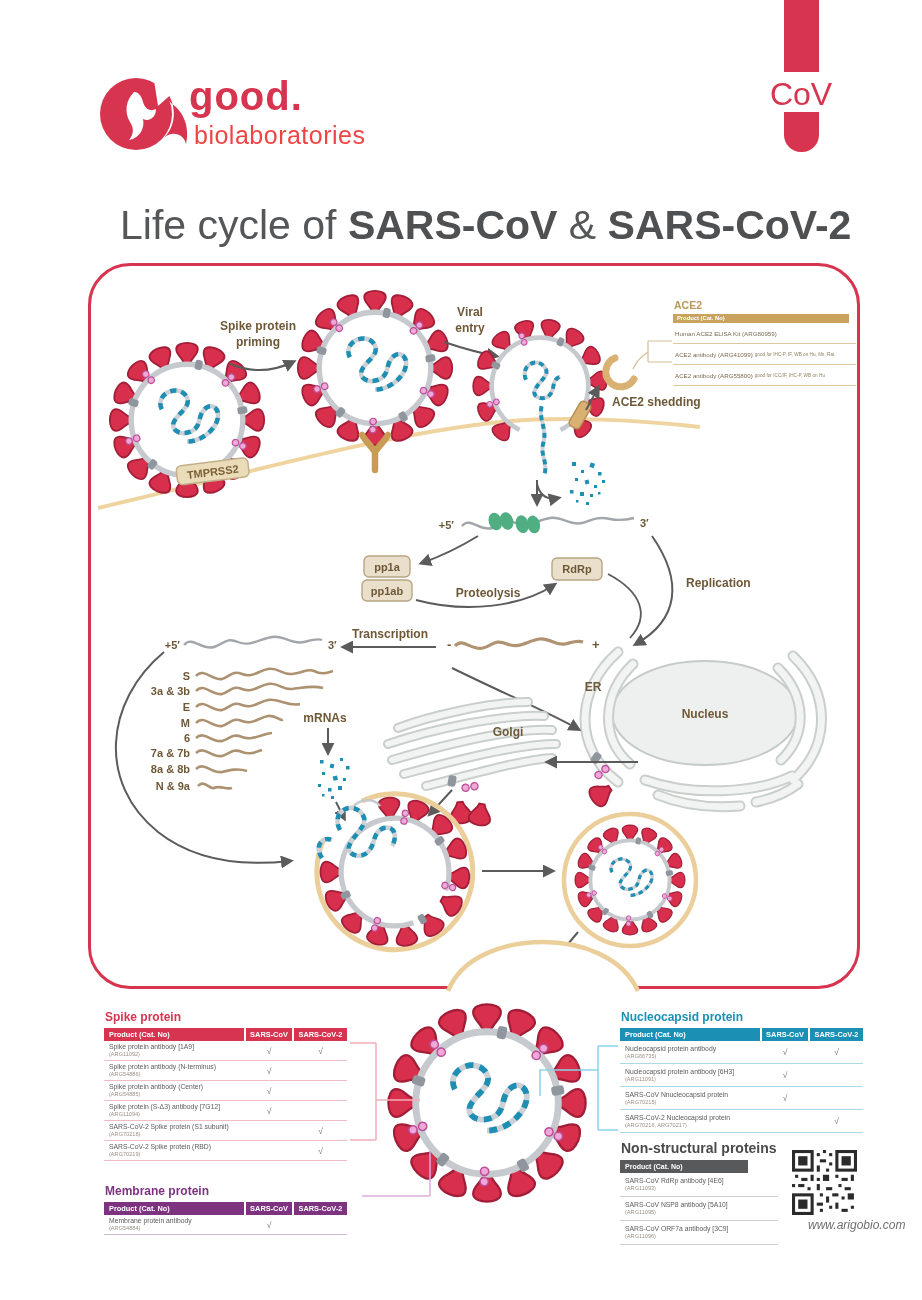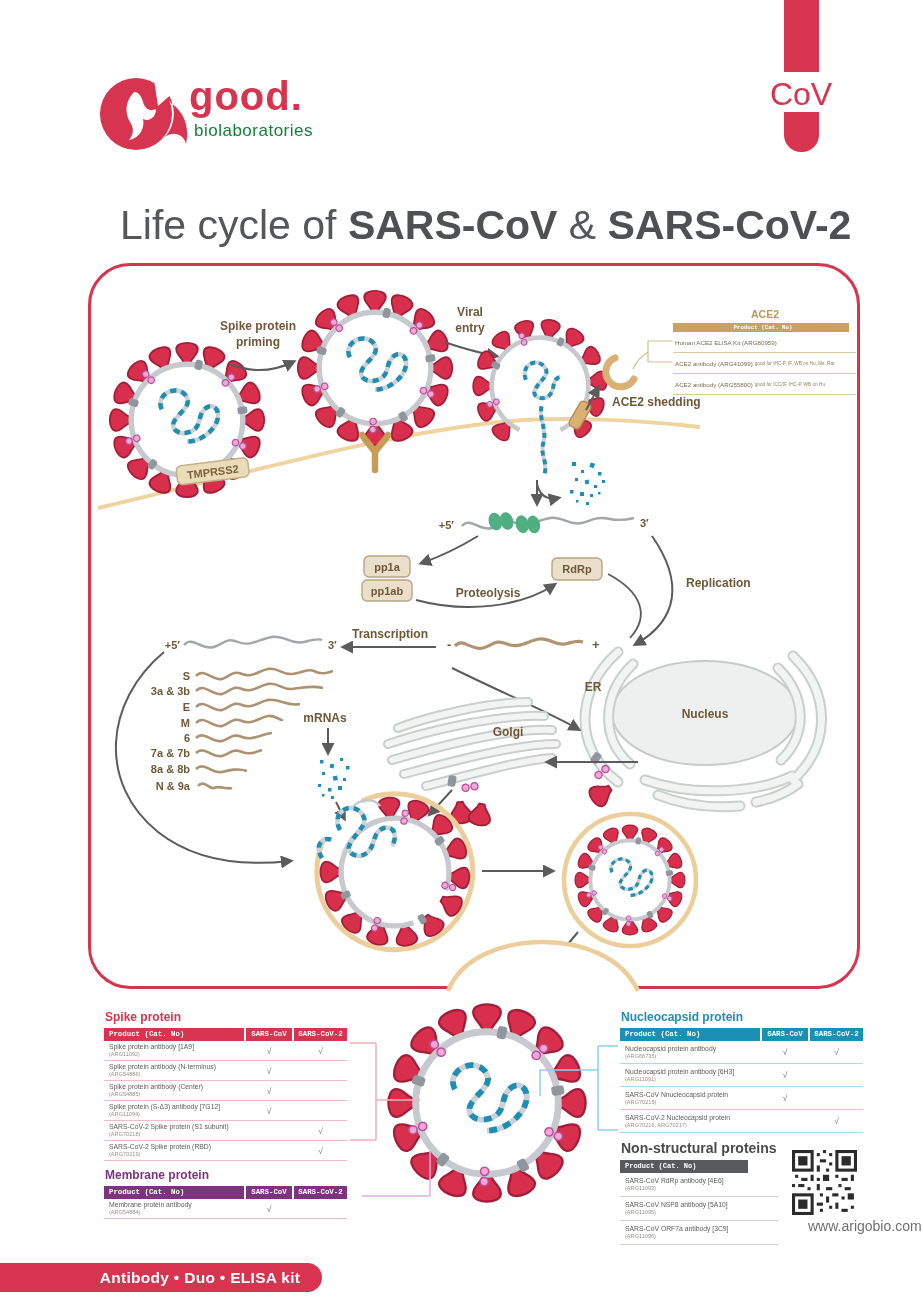--- a/index.html
+++ b/index.html
@@ -2,58 +2,58 @@
 <html><head>
 <meta charset="utf-8">
 <style>
   html,body{margin:0;padding:0;background:#fff;}
   #page{position:relative;width:922px;height:1300px;background:#fff;overflow:hidden;
         font-family:"Liberation Sans",sans-serif;}
   .abs{position:absolute;}
   svg{font-family:"Liberation Sans",sans-serif;}
   
   #logo-text{left:189px;top:74px;font-size:40px;font-weight:600;color:#D6344F;letter-spacing:1px;}
-  #logo-sub{left:194px;top:121px;font-size:17px;color:#15803d;letter-spacing:.5px;}
+  #logo-sub{left:194px;top:121px;font-size:25px;color:#ef4444;letter-spacing:.5px;}
   #badge-top{left:784px;top:0;width:35px;height:72px;background:#D6344F;}
   #badge-bottom{left:784px;top:112px;width:35px;height:40px;background:#D6344F;border-radius:0 0 17px 17px;}
   #badge-label{left:768px;top:76px;width:66px;text-align:center;font-size:32px;color:#D6344F;}
   
   #page-title{left:120px;top:202px;font-size:41px;color:#555658;white-space:nowrap;}
   #page-title b{font-weight:700;color:#4F5052;}
   
   #panel{left:88px;top:263px;width:772px;height:726px;border:3px solid #D6344F;border-radius:42px;background:#fff;box-sizing:border-box;}
   
   .ptable{position:absolute;}
   .ptitle{font-weight:700;font-size:12px;margin:0 0 4px 1px;}
-  .phead{display:flex;gap:2px;font-family:Liberation Mono, monospace;}
+  .phead{display:flex;gap:2px;}
   .phead div{color:#fff;font-weight:700;font-size:7.4px;height:13px;line-height:13px;box-sizing:border-box;}
   .ph1{width:140px;padding-left:5px;} .ph2{width:46px;text-align:center;} .ph3{width:53px;text-align:center;}
   .prow{display:flex;gap:2px;align-items:center;border-bottom:1px solid #ccc;box-sizing:border-box;}
   .pc1{width:140px;padding:2px 0 2px 5px;box-sizing:border-box;}
   .pc2{width:46px;text-align:center;} .pc3{width:53px;text-align:center;}
   .pname{font-size:6.8px;line-height:7.6px;color:#5B5B5B;}
   .pcat{font-size:5.6px;line-height:6.6px;color:#9B9288;}
   .pchk{font-size:8.5px;color:#6F6F6F;}
   .rh-s .prow{height:20px;} .rh-n .prow{height:23px;} .rh-m .prow{height:20px;}
   .spike-t .ptitle{color:#D6344F;} .spike-t .phead div{background:#D6344F;} .spike-t .prow{border-color:#F3BBC4;}
-  .mem-t .ptitle{color:#7D3380;} .mem-t .phead div{background:#7D3380;} .mem-t .prow{border-color:#D9B9DB;}
+  .mem-t .ptitle{color:#7D3380;margin-top:16px;} .mem-t .phead div{background:#7D3380;} .mem-t .prow{border-color:#D9B9DB;}
   .nuc-t .ptitle{color:#1B90B4;} .nuc-t .phead div{background:#1B90B4;} .nuc-t .prow{border-color:#ABD9E8;}
   
   .nsp-t .ptitle{color:#4A4A4B;font-size:14px;}
   .nsp-t .phead div{background:#58595B;width:128px;padding-left:5px;font-size:7px;}
   .nsp-t .prow{height:24px;border-color:#CFCFCF;width:158px;}
   .nsp-t .pc1{width:158px;}
   
   .ace-t .ptitle{color:#BE9557;font-size:10.5px;margin-bottom:3px;}
   .ace-t .phead div{background:#C9A35D;width:176px;font-size:5.8px;height:9px;line-height:9px;padding-left:4px;}
   .ace-t .arow{height:20px;border-bottom:1px solid #DCC9A2;display:flex;align-items:center;width:183px;}
   .amain{font-size:6.2px;color:#7A6A50;padding-left:2px;}
   .anote{font-size:4.7px;color:#93815F;margin-left:2px;}
   
-  #website{left:808px;top:1218px;font-size:14px;color:#6F6F6F;}
+  #website{left:808px;top:1218px;font-size:12px;color:#6F6F6F;font-style:italic;}
   #footer-pill{left:0;top:1263px;width:322px;height:29px;background:#D6344F;border-radius:0 15px 15px 0;
                display:flex;align-items:center;justify-content:center;padding-left:78px;box-sizing:border-box;}
   #footer-pill span{color:#fff;font-size:15.5px;font-weight:600;letter-spacing:.3px;}
 </style>
 </head>
 <body>
 
 <div id="page">
 
   <svg class="abs" style="left:96px;top:64px" width="96" height="96" viewBox="0 0 96 96">
@@ -366,21 +366,21 @@
       <path d="M 350,1043 H 376 M 350,1140 H 376 M 376,1043 V 1140 M 376,1100 H 420"></path>
     </g>
     <g fill="none" stroke="#8ED2E8" stroke-width="1.5">
       <path d="M 618,1046 H 598 M 618,1130 H 598 M 598,1046 V 1130 M 598,1070 H 540 V 1096"></path>
     </g>
     <g fill="none" stroke="#DCAEDC" stroke-width="1.5">
       <path d="M 362,1196 H 430 M 430,1196 V 1152"></path>
     </g>
   </svg>
 
-  <div class="ptable ace-t" style="left:673px;top:308px;text-align:center;">
+  <div class="ptable ace-t" style="left:673px;top:299px;">
     <div class="ptitle">ACE2</div>
     <div class="phead">
         <div>Product (Cat. No)</div>
       </div>
     <div class="arow">
         <span class="amain">Human ACE2 ELISA Kit (ARG80959)</span>
         <span class="anote"></span>
       </div>
     <div class="arow">
         <span class="amain">ACE2 antibody (ARG41099)</span>
@@ -574,17 +574,14 @@
     </g>
     <rect x="3" y="3" width="15" height="15" fill="#fff"></rect>
       <rect x="6" y="6" width="9" height="9" fill="#2B2B2B"></rect>
     <rect x="45" y="3" width="15" height="15" fill="#fff"></rect>
       <rect x="48" y="6" width="9" height="9" fill="#2B2B2B"></rect>
     <rect x="3" y="45" width="15" height="15" fill="#fff"></rect>
       <rect x="6" y="48" width="9" height="9" fill="#2B2B2B"></rect>
   </svg>
   <div class="abs" id="website">www.arigobio.com</div>
 
-  <div class="abs" id="footer-pill">
-    <span>Antibody • Duo • ELISA kit</span>
-  </div>
 
 </div>
 
 </body></html>

